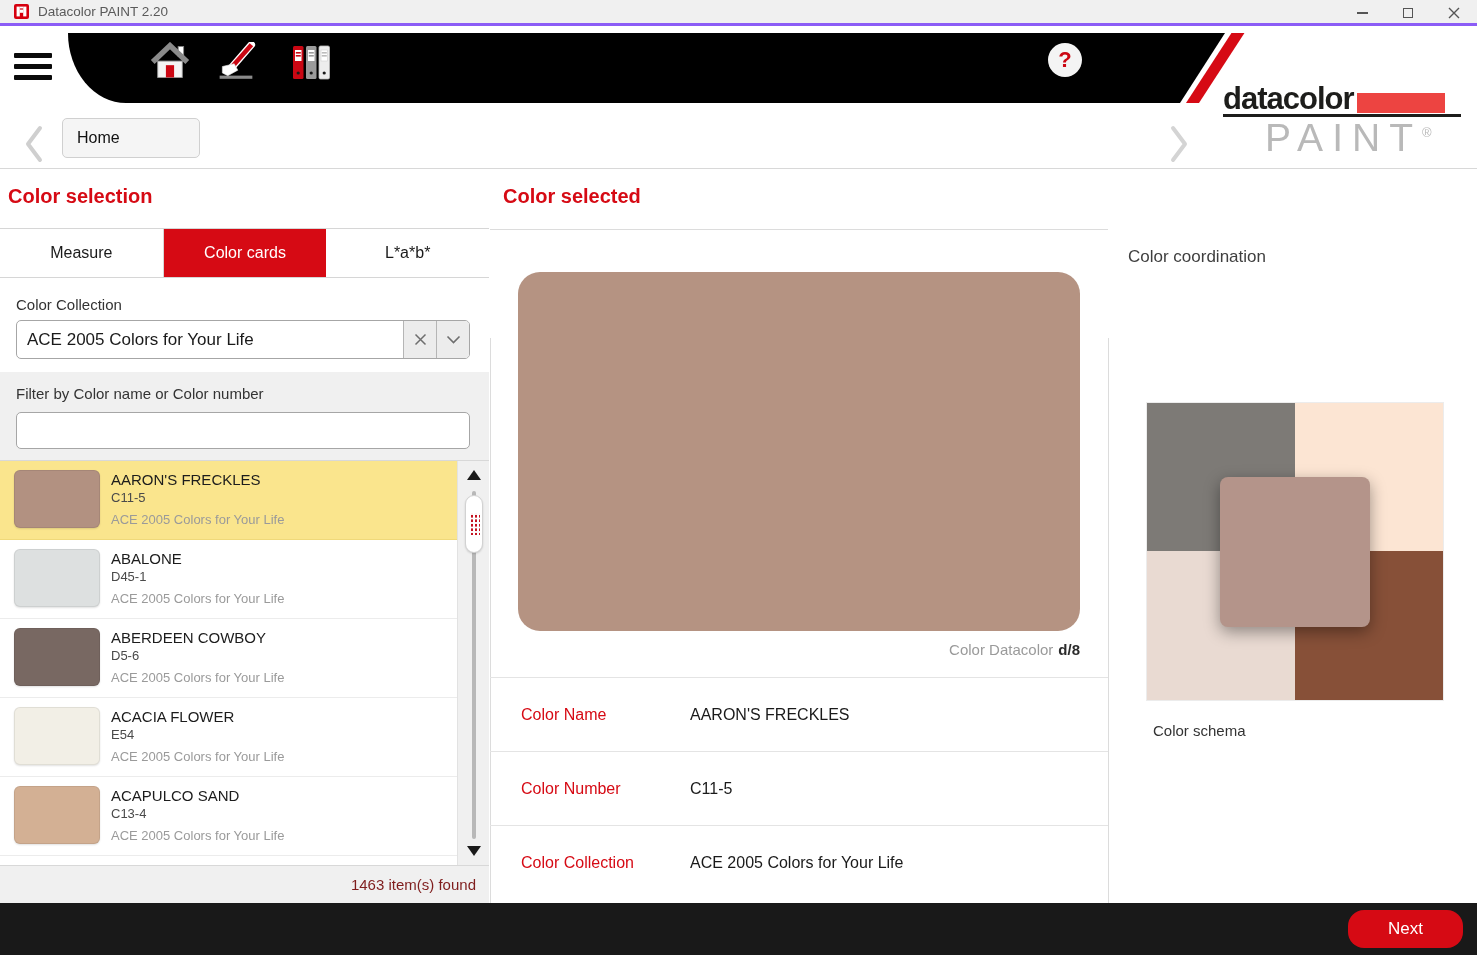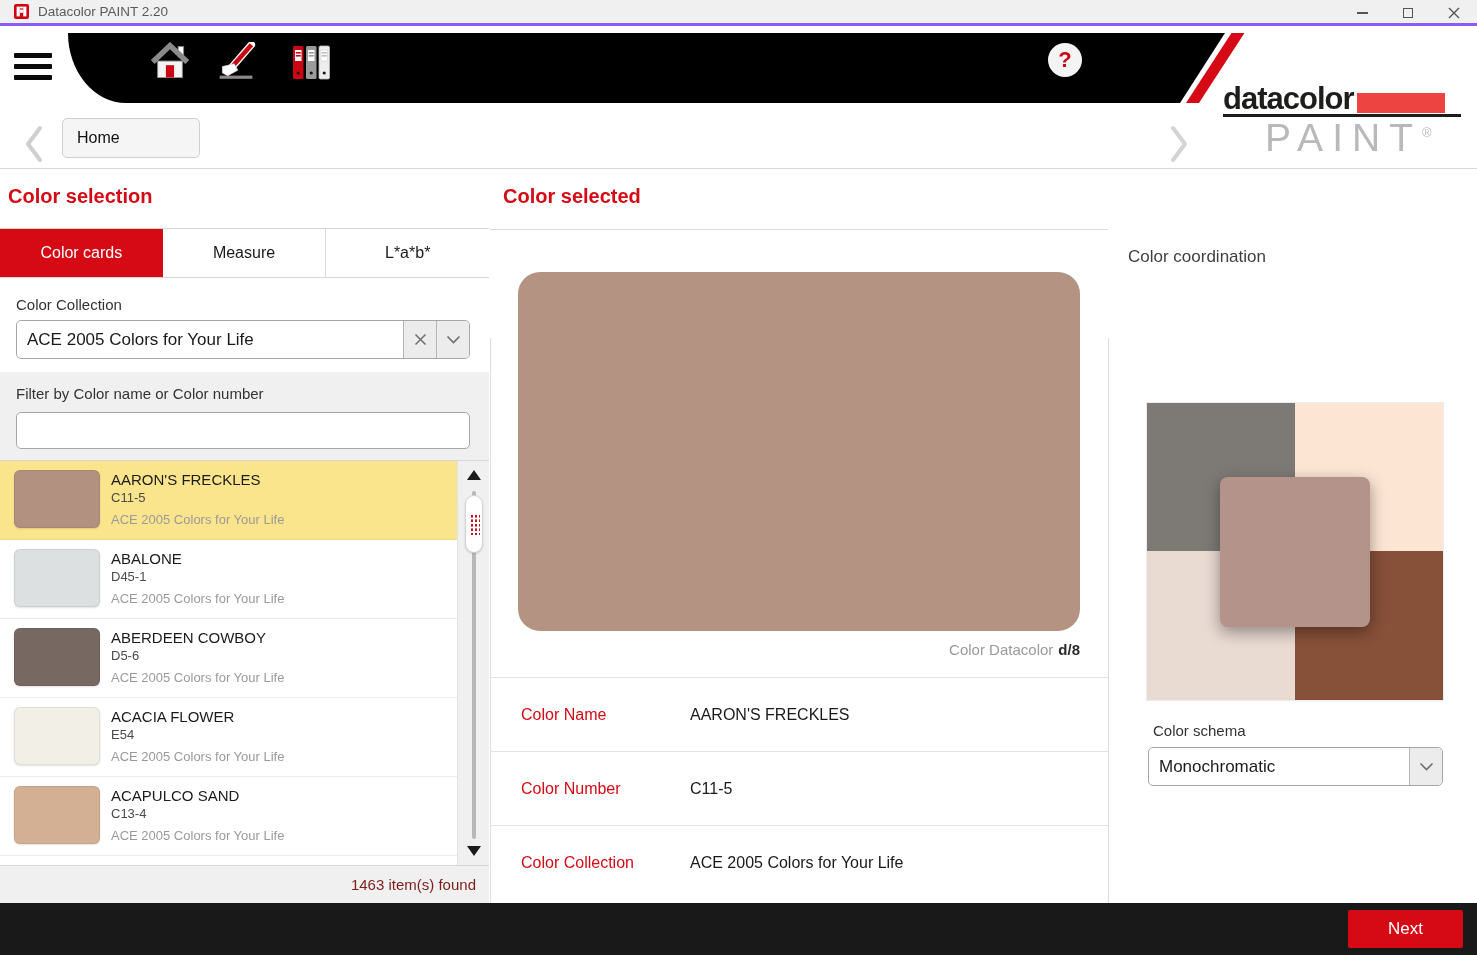--- a/index.html
+++ b/index.html
@@ -100,21 +100,21 @@
   .rp-q { position:absolute; width:148px; height:148px; }
   .rp-q.tl { left:0; top:0; } .rp-q.tr { left:148px; top:0; width:148px; }
   .rp-q.bl { left:0; top:148px; height:149px; } .rp-q.br { left:148px; top:148px; height:149px; }
   .rp-center { position:absolute; left:73px; top:74px; width:150px; height:150px; border-radius:8px; box-shadow:0 5px 16px rgba(0,0,0,0.38); }
   .rp-schema-label { position:absolute; left:45px; top:553px; }
   .rp-combo { left:40px; top:578px; width:295px; height:39px; }
   .combo-btn.round-r { border-radius:0 4px 4px 0; }
 
   
   .footer { left:0; top:903px; width:1477px; height:52px; background:#191919; }
-  .next-btn { position:absolute; right:14px; top:7px; width:115px; height:38px; background:#d60a14; border:none; border-radius:2px; color:#fff; font-size:17px; font-family:"Liberation Sans",sans-serif; cursor:pointer; }
+  .next-btn { position:absolute; right:14px; top:7px; width:115px; height:38px; background:#d60a14; border:none; border-radius:16px; color:#fff; font-size:17px; font-family:"Liberation Sans",sans-serif; cursor:pointer; }
 </style>
 </head>
 <body>
 
 <div class="abs titlebar">
   <div class="tb-logo">
     <svg viewBox="0 0 15 15">
         <rect x="2.6" y="2.6" width="3.2" height="9.8" fill="#fff"></rect>
         <rect x="9.2" y="2.6" width="3.2" height="9.8" fill="#fff"></rect>
         <rect x="5.8" y="5.6" width="3.4" height="3.2" fill="#fff"></rect>
@@ -209,25 +209,25 @@
 </div>
 
 <div class="abs hline-top"></div>
 
 <div class="abs content">
 
   <div class="lp">
     <div class="panel-title lp-title">Color selection</div>
 
     <div class="lp-tabs">
+      <div class="lp-tab">
+          <span>Measure</span>
+        </div>
       <div class="lp-tab active">
           <span>Color cards</span>
-        </div>
-      <div class="lp-tab">
-          <span>Measure</span>
         </div>
       <div class="lp-tab">
           <span>L*a*b*</span>
         </div>
     </div>
 
     <div class="field-label lp-colln-label">Color Collection</div>
     <div class="combo lp-combo">
       <div class="combo-value">ACE 2005 Colors for Your Life</div>
       <div class="combo-btn">
@@ -344,26 +344,18 @@
 
     <div class="rp-grid">
       <div class="rp-q tl" style="background-color: rgb(125, 122, 118);"></div>
       <div class="rp-q tr" style="background-color: rgb(252, 229, 211);"></div>
       <div class="rp-q bl" style="background-color: rgb(233, 218, 210);"></div>
       <div class="rp-q br" style="background-color: rgb(135, 80, 56);"></div>
       <div class="rp-center" style="background-color: rgb(180, 148, 138);"></div>
     </div>
 
     <div class="field-label rp-schema-label">Color schema</div>
-    <div class="combo rp-combo">
-      <div class="combo-value">Monochromatic</div>
-      <div class="combo-btn round-r">
-        <svg width="15" height="9" viewBox="0 0 15 9">
-            <path d="M1.5 1.5 L7.5 7.5 L13.5 1.5" fill="none" stroke="#6e6e6e" stroke-width="1.6"></path>
-          </svg>
-      </div>
-    </div>
   </div>
 </div>
 
 <div class="abs footer">
   <button class="next-btn">Next</button>
 </div>
 
 </body></html>

